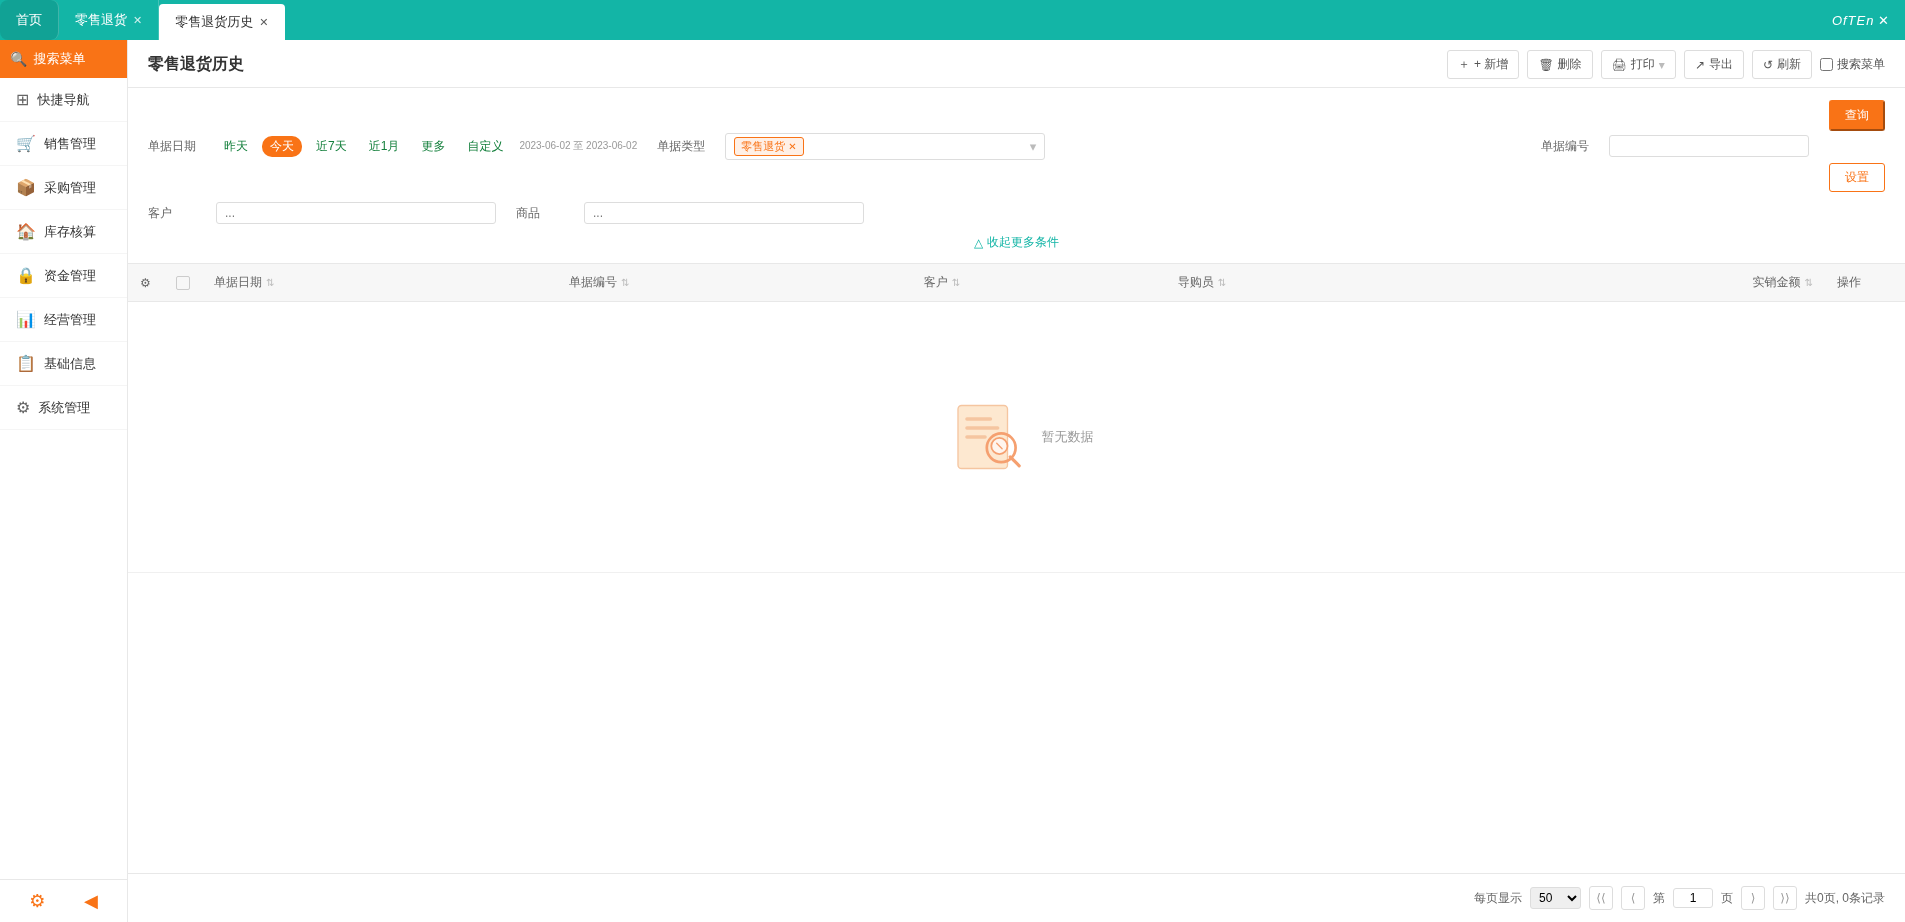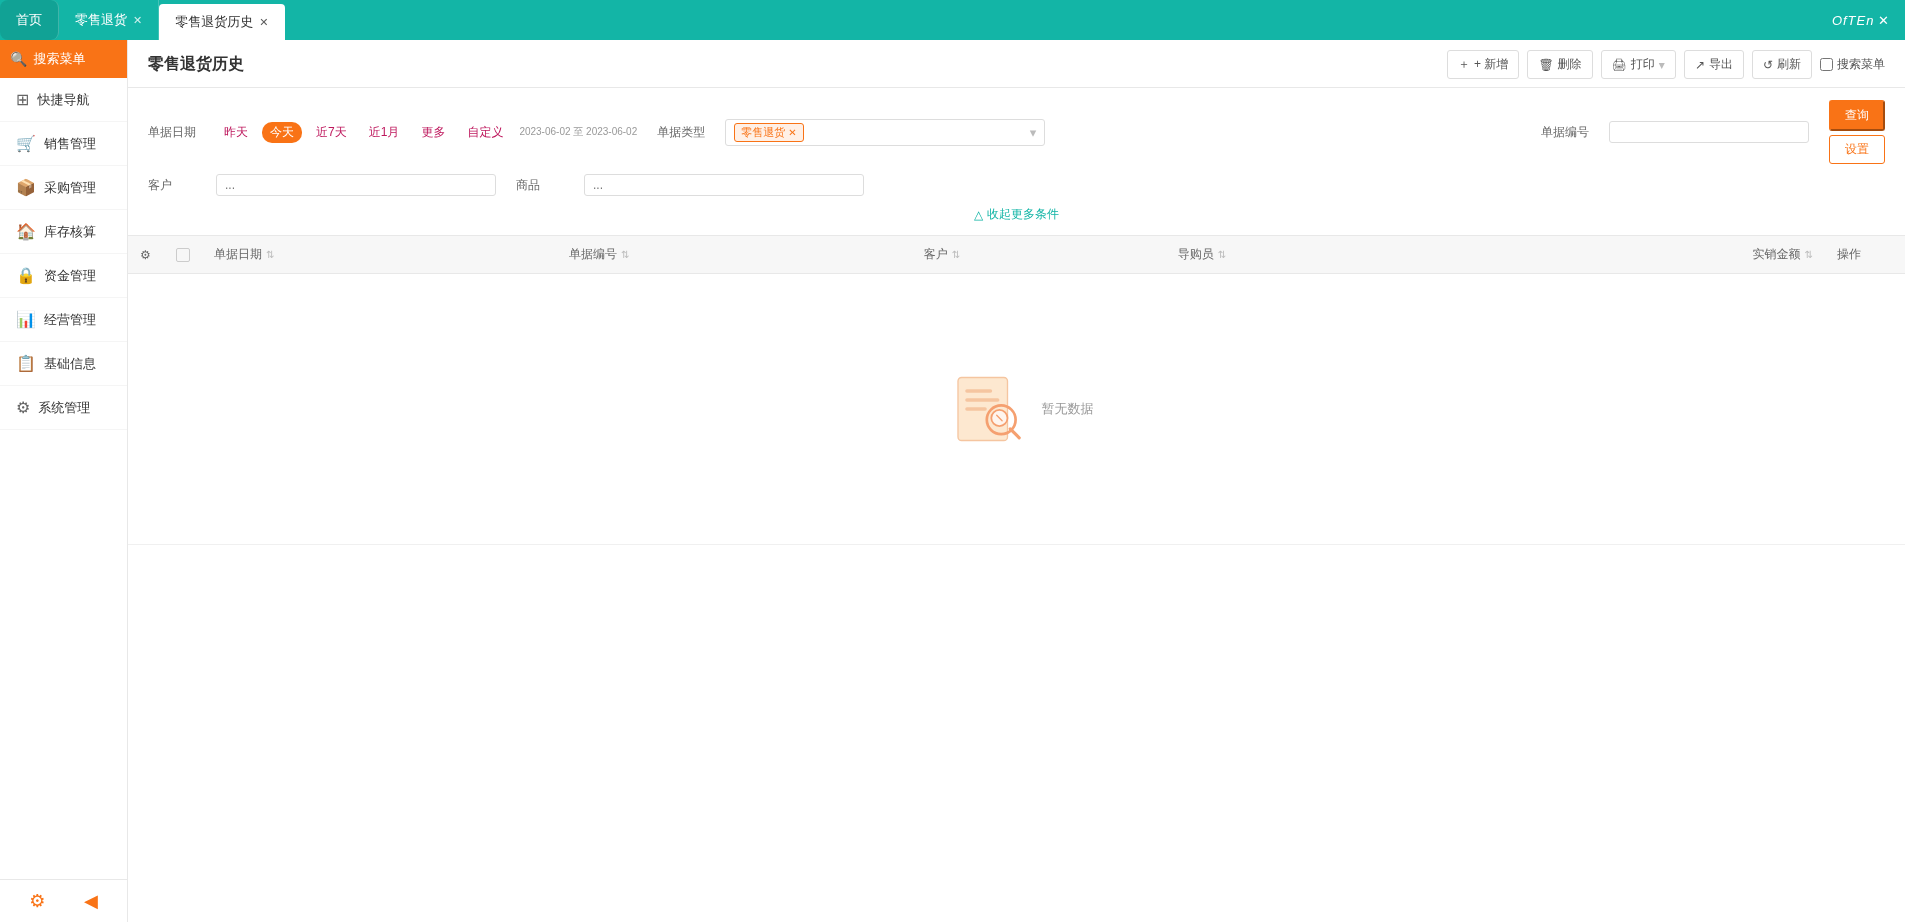--- a/index.html
+++ b/index.html
@@ -25,27 +25,27 @@
     .sidebar-item { display: flex; align-items: center; padding: 12px 16px; cursor: pointer; color: #333; gap: 8px; font-size: 13px; border-bottom: 1px solid #f5f5f5; }
     .sidebar-item-icon { font-size: 16px; color: #666; }
     .sidebar-footer { margin-top: auto; display: flex; align-items: center; justify-content: space-around; padding: 10px; border-top: 1px solid #e8e8e8; }
     .sidebar-footer-icon { font-size: 18px; cursor: pointer; color: #f97316; }
 
     
     .content { flex: 1; display: flex; flex-direction: column; overflow: hidden; background: #f5f5f5; }
     .page-title { font-size: 16px; font-weight: bold; color: #333; margin-bottom: 8px; }
     .toolbar-btn { display: flex; align-items: center; gap: 4px; padding: 5px 10px; border: 1px solid #ddd; border-radius: 3px; cursor: pointer; font-size: 12px; color: #555; background: white; }
     .toolbar-btn-primary { background: #f97316; color: white; border-color: #f97316; border-radius: 3px; padding: 5px 14px; cursor: pointer; font-size: 12px; text-align: right; }
-    .toolbar-btn-setting { background: white; color: #f97316; border: 1px solid #f97316; border-radius: 3px; padding: 5px 14px; cursor: pointer; font-size: 12px; }
+    .toolbar-btn-setting { background: white; color: #f97316; border: 1px solid #f97316; border-radius: 3px; padding: 5px 14px; cursor: pointer; font-size: 12px; margin-top: 28px; }
 
     .filter-area { background: white; padding: 12px 20px; border-bottom: 1px solid #e8e8e8; flex-shrink: 0; }
     .filter-row { display: flex; align-items: center; gap: 20px; margin-bottom: 10px; flex-wrap: wrap; }
     .filter-label { color: #666; font-size: 12px; min-width: 60px; }
     .filter-date-group { display: flex; align-items: center; gap: 6px; }
-    .date-btn { padding: 2px 8px; border-radius: 3px; cursor: pointer; font-size: 12px; color: #be185d; border: none; background: none; }
+    .date-btn { padding: 2px 8px; border-radius: 3px; cursor: pointer; font-size: 12px; color: #15803d; border: none; background: none; }
     .date-btn.active { background: #f97316; color: white; border-radius: 10px; padding: 2px 8px; }
     .date-range { color: #999; font-size: 10px; }
     .filter-type-box { display: flex; align-items: center; border: 1px solid #ddd; border-radius: 3px; padding: 3px 8px; min-width: 200px; gap: 6px; }
     .tag { background: #fff0e6; color: #f97316; border: 1px solid #f97316; border-radius: 3px; padding: 1px 6px; font-size: 11px; display: flex; align-items: center; gap: 3px; }
     .tag-close { cursor: pointer; font-size: 10px; }
     .filter-input { border: none; outline: none; font-size: 12px; color: #999; flex: 1; min-width: 80px; }
     .filter-number-input { border: 1px solid #ddd; border-radius: 3px; padding: 3px 8px; min-width: 200px; font-size: 12px; color: #999; }
     .collapse-btn { display: flex; align-items: center; gap: 4px; color: #13b5a6; font-size: 12px; cursor: pointer; margin: 4px auto 0; width: fit-content; }
 
     
@@ -303,15 +303,32 @@
                   <line x1="63" y1="57" x2="69" y2="63" stroke="#f5a070" stroke-width="1.5" stroke-linecap="round"></line>
                 </svg>
                 <span>暂无数据</span>
               </div>
             </td>
           </tr>
         </tbody>
       </table>
     </div>
 
+    <div class="pagination">
+      <span>每页显示</span>
+      <select class="page-size-select">
+        <option value="10">10</option>
+        <option value="20">20</option>
+        <option value="50" selected="">50</option>
+        <option value="100">100</option>
+      </select>
+      <div class="page-nav">⟨⟨</div>
+      <div class="page-nav">⟨</div>
+      <span>第</span>
+      <input class="page-input" type="text" value="1" style="">
+      <span>页</span>
+      <div class="page-nav">⟩</div>
+      <div class="page-nav">⟩⟩</div>
+      <span>共0页, 0条记录</span>
+    </div>
 
   </div>
 </div>
 
 </body></html>

